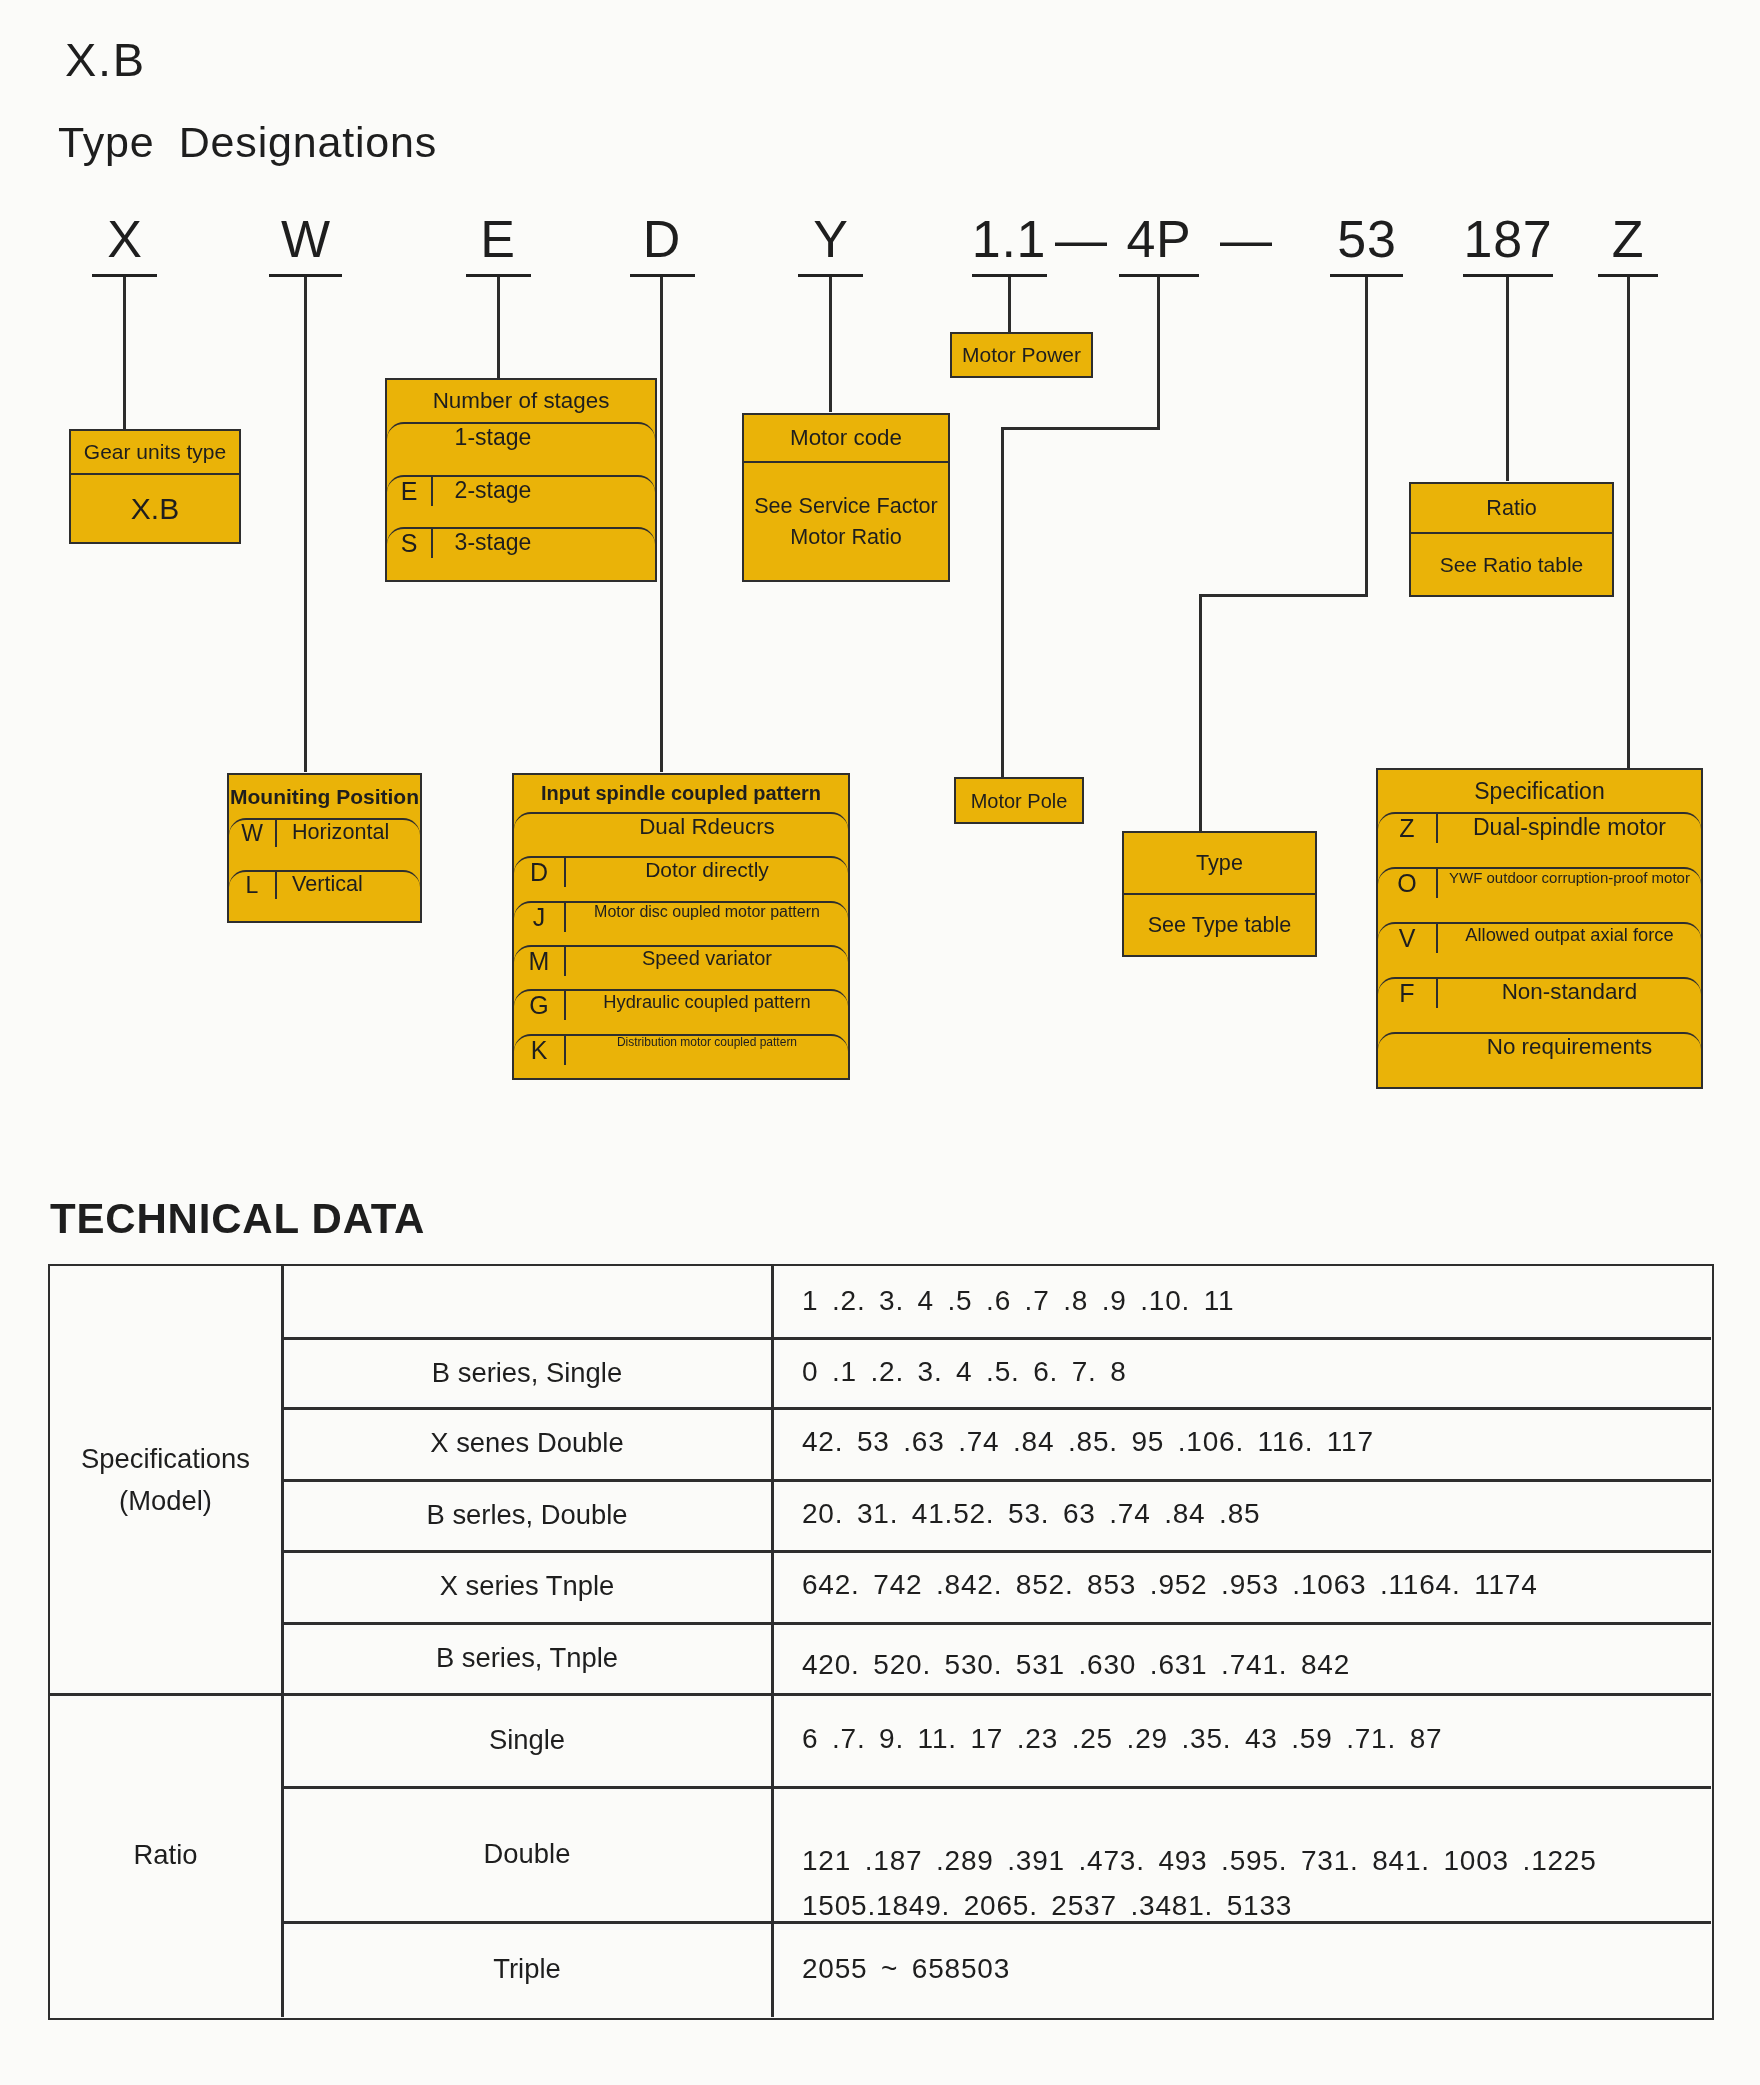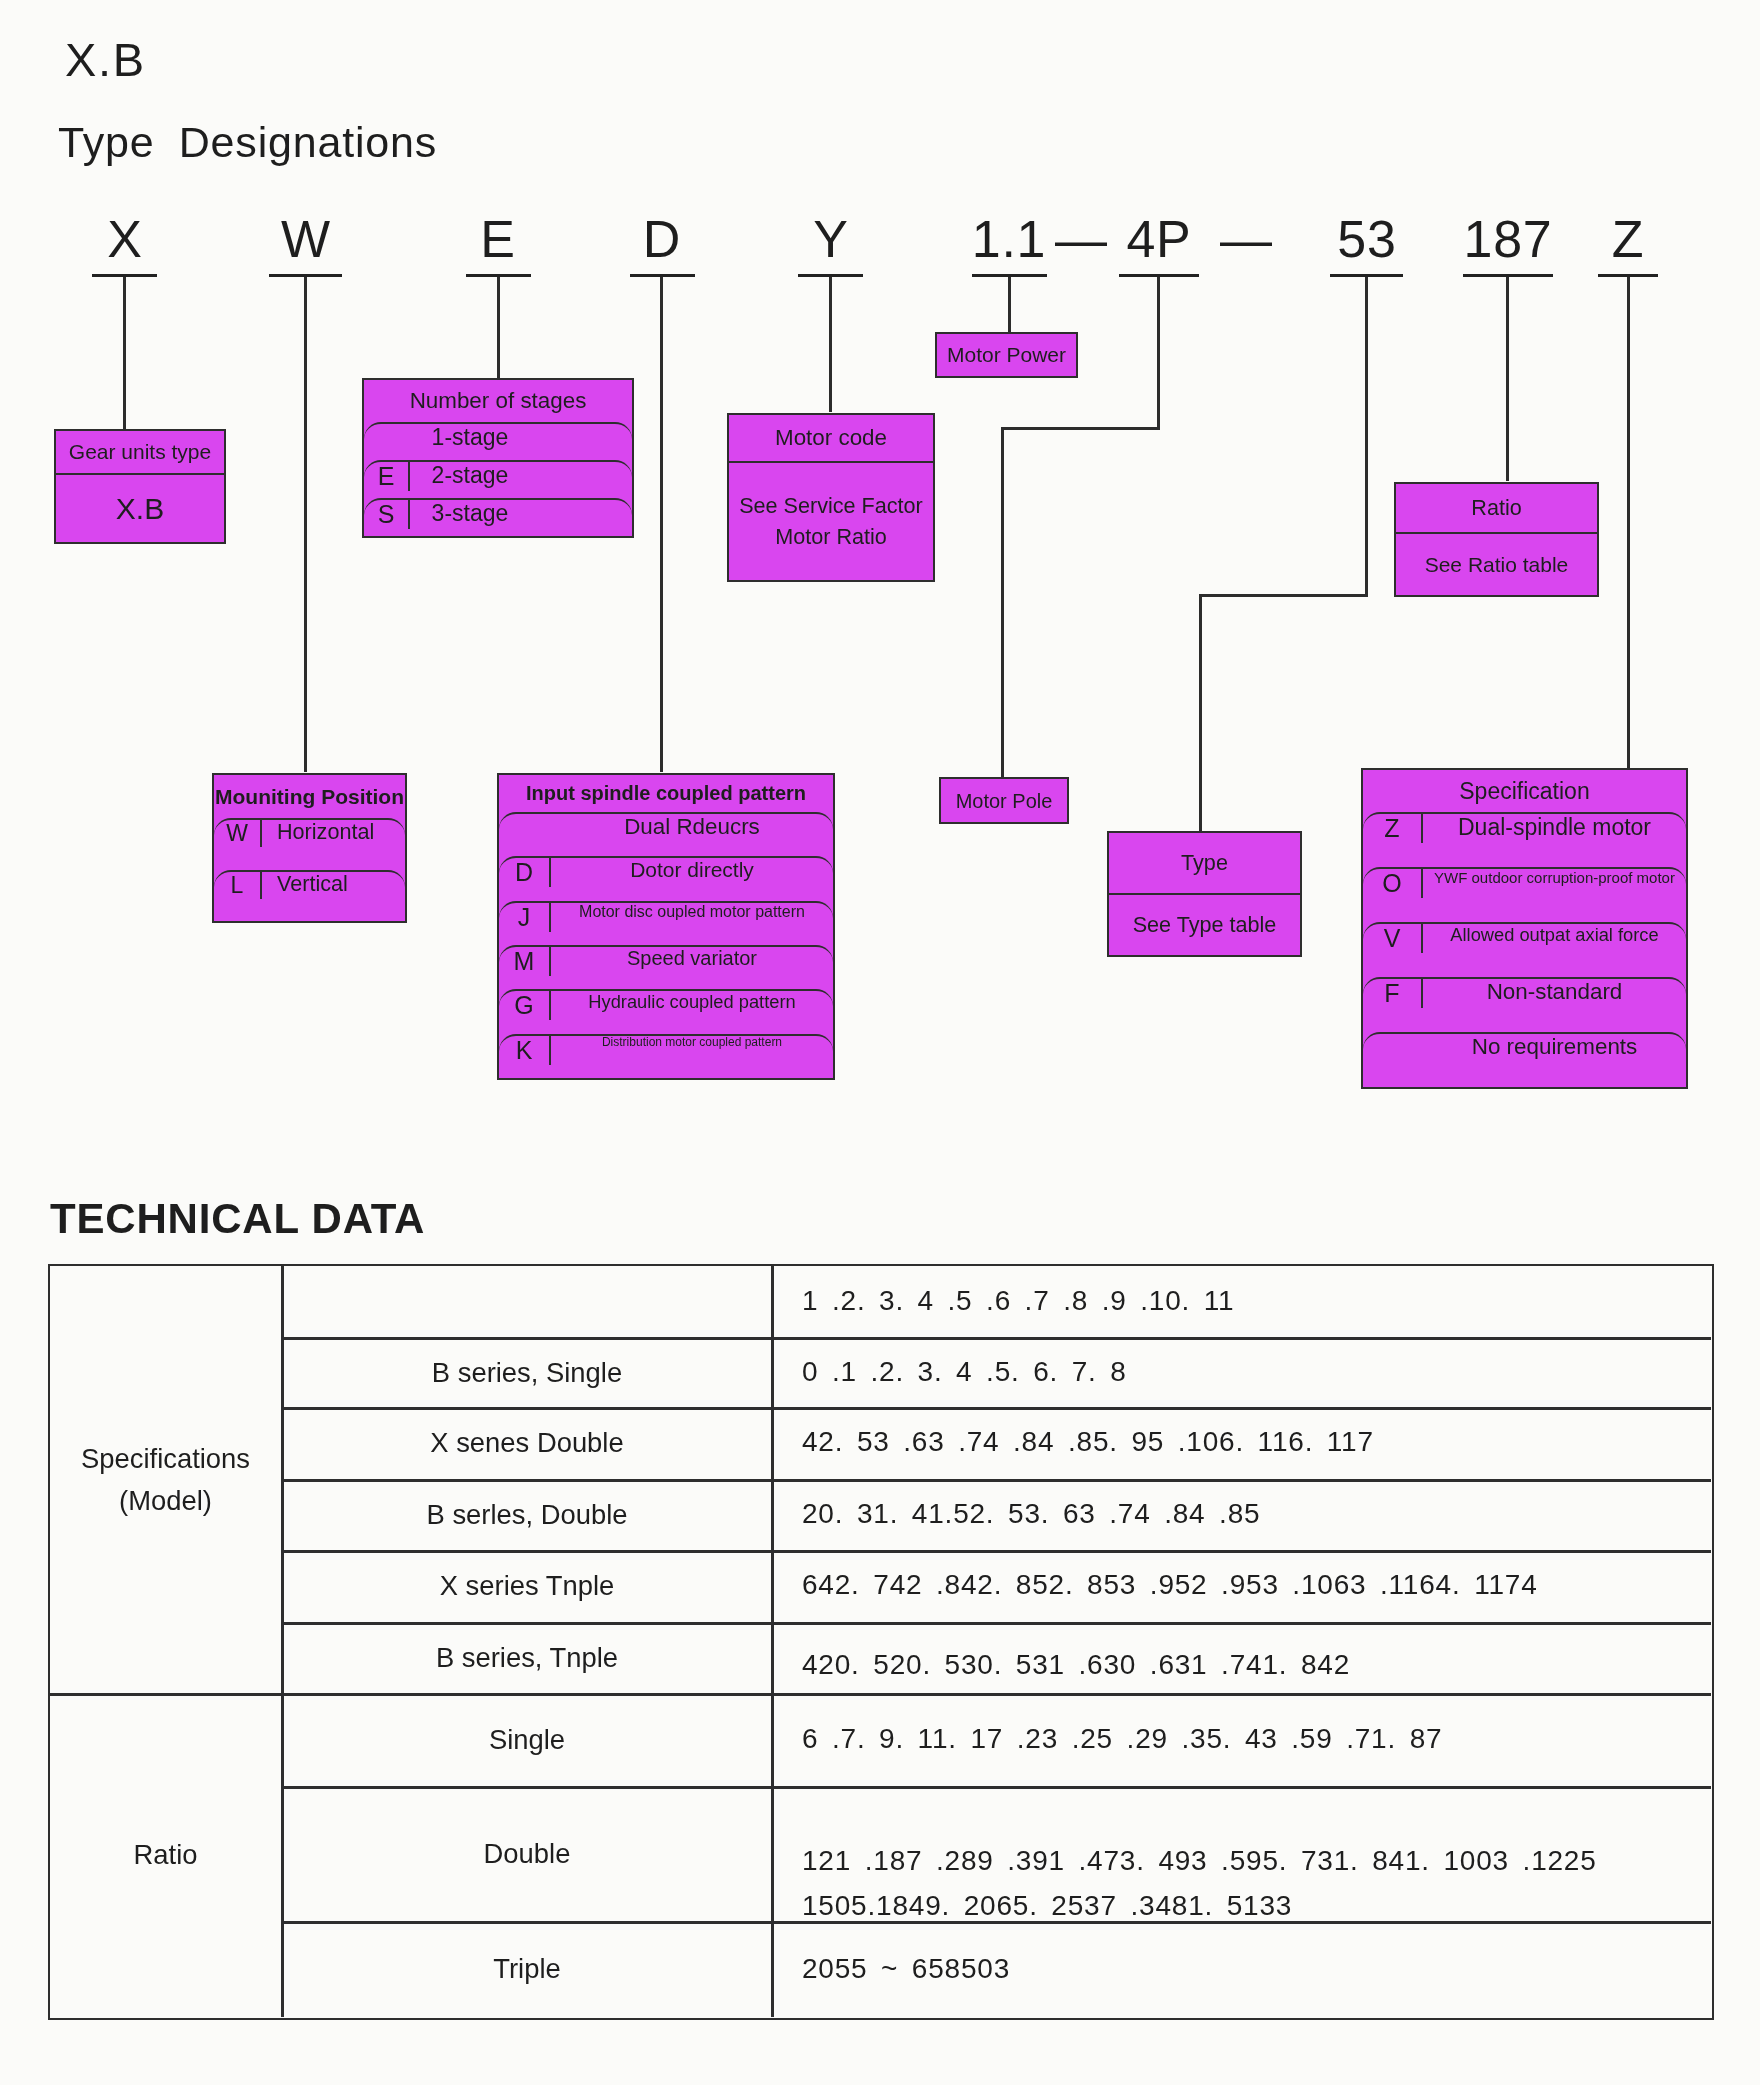--- a/index.html
+++ b/index.html
@@ -9,21 +9,21 @@
 
   .doc-title   { position:absolute; left:65px; top:32px;  font-size:47px; letter-spacing:1.7px; }
   .doc-sub     { position:absolute; left:58px; top:118px; font-size:43px; word-spacing:11.6px; letter-spacing:0.8px; }
 
   .code-seg { position:absolute; top:209px; width:108px; text-align:center; font-size:52px; letter-spacing:0.8px; }
   .code-sep { position:absolute; top:209px; width:66px; text-align:center; font-size:52px; }
   .uline    { position:absolute; top:274px; height:3.3px; background:#222; }
 
   .line { position:absolute; background:#2c2c2c; }
 
-  .bx { position:absolute; border:2.5px solid #2e2e2e; display:flex; flex-direction:column; background:#d946ef; }
+  .bx { position:absolute; border:2.5px solid #2e2e2e; display:flex; flex-direction:column; background:#eab308;margin-left:15px; }
   .bx-hd { display:flex; align-items:center; justify-content:center; flex:0 0 auto; text-align:center; }
   .bx-body { flex:1; display:flex; flex-direction:column; }
   .krow { flex:1; display:flex; align-items:flex-start; border-top:2.1px solid #2e2e2e;border-radius:17px; }
   .kcell { display:flex; align-items:center; justify-content:center; border-right:2.1px solid #2e2e2e; font-size:25px; }
   .vcell { flex:1; display:flex; align-items:center; justify-content:center; text-align:center; padding:0 6.6px; line-height:1.15; }
   .vcell.left { justify-content:flex-start; text-align:left; padding-left:21.6px; }
   .note { flex:1; display:flex; flex-direction:column; align-items:center; justify-content:center; line-height:1.4; text-align:center; }
   .divtop { border-top:2.1px solid #2e2e2e; }
   .bold { font-weight:700; }
 
@@ -80,21 +80,21 @@
   <div class="line" style="left:1199px;top:594px;width:169px;height:2.5px"></div>
   <div class="line" style="left:1199px;top:594px;width:2.5px;height:237px"></div>
   <div class="line" style="left:1506px;top:277px;width:2.5px;height:204px"></div>
   <div class="line" style="left:1627px;top:277px;width:2.5px;height:491px"></div>
 
   <div class="bx" style="left:54px;top:429px;width:172px;height:115px">
     <div class="bx-hd" style="height:42px;font-size:21px">Gear units type</div>
     <div class="note divtop" style="font-size:30px">X.B</div>
   </div>
 
-  <div class="bx" style="left:362px;top:378px;width:272px;height:160px">
+  <div class="bx" style="left:370px;top:378px;width:272px;height:204px">
     <div class="bx-hd" style="height:42px;font-size:22.4px">Number of stages</div>
     <div class="bx-body">
       <div class="krow">
         <div class="kcell" style="width:46px"></div>
         <div class="vcell left" style="font-size:23px">1-stage</div>
       </div>
       <div class="krow">
         <div class="kcell" style="width:46px">E</div>
         <div class="vcell left" style="font-size:23px">2-stage</div>
       </div>

